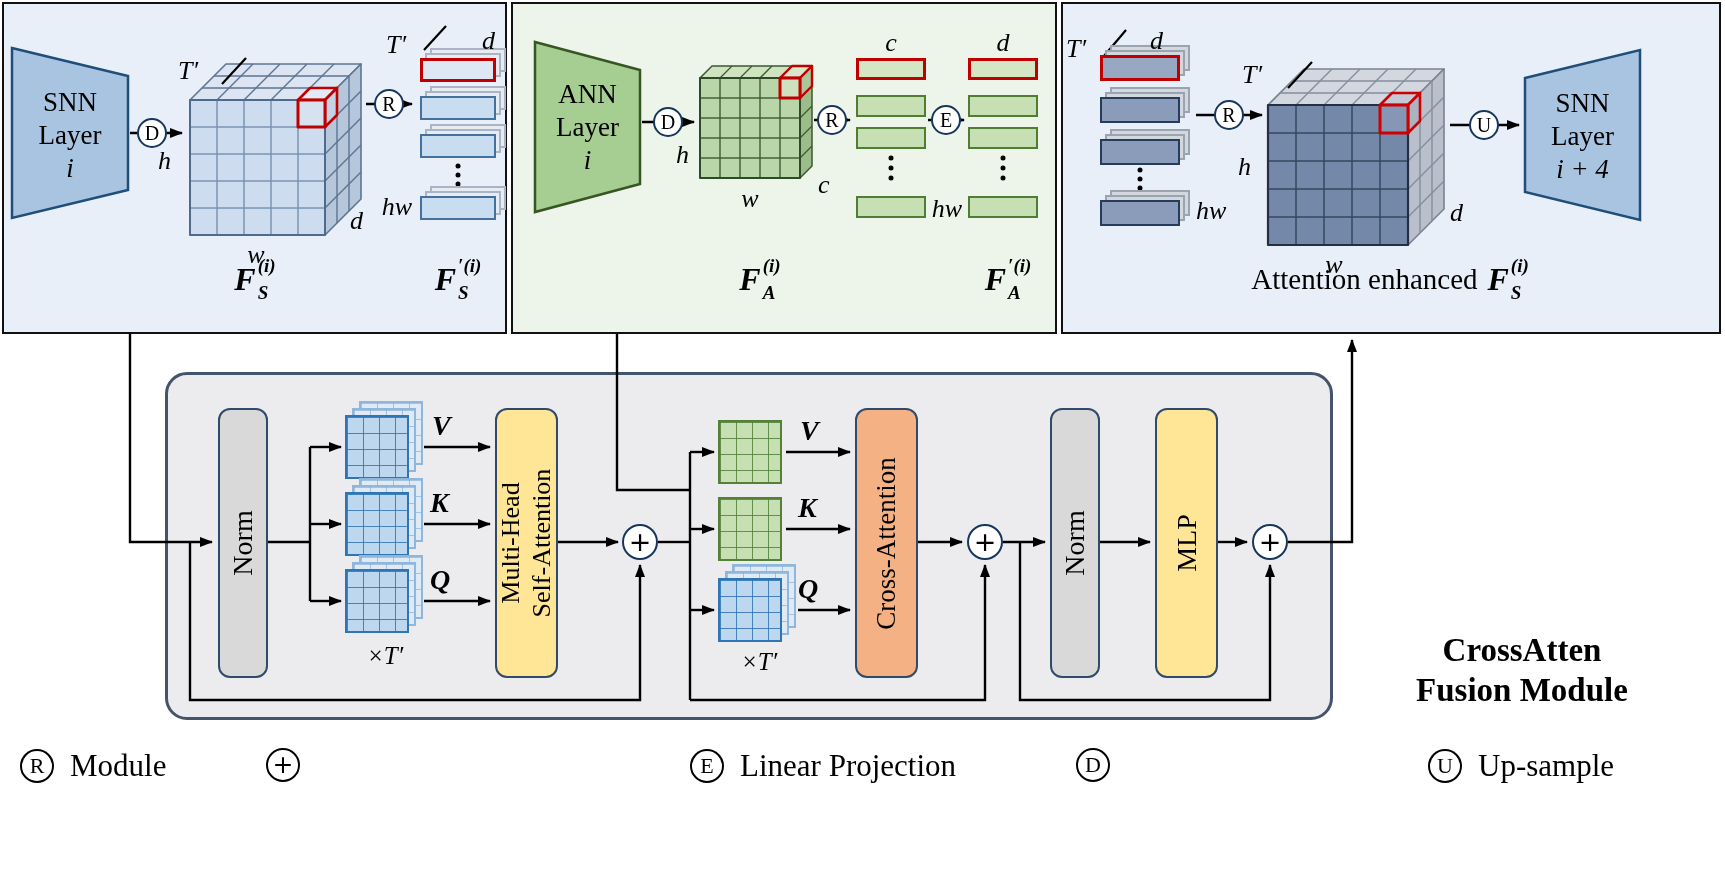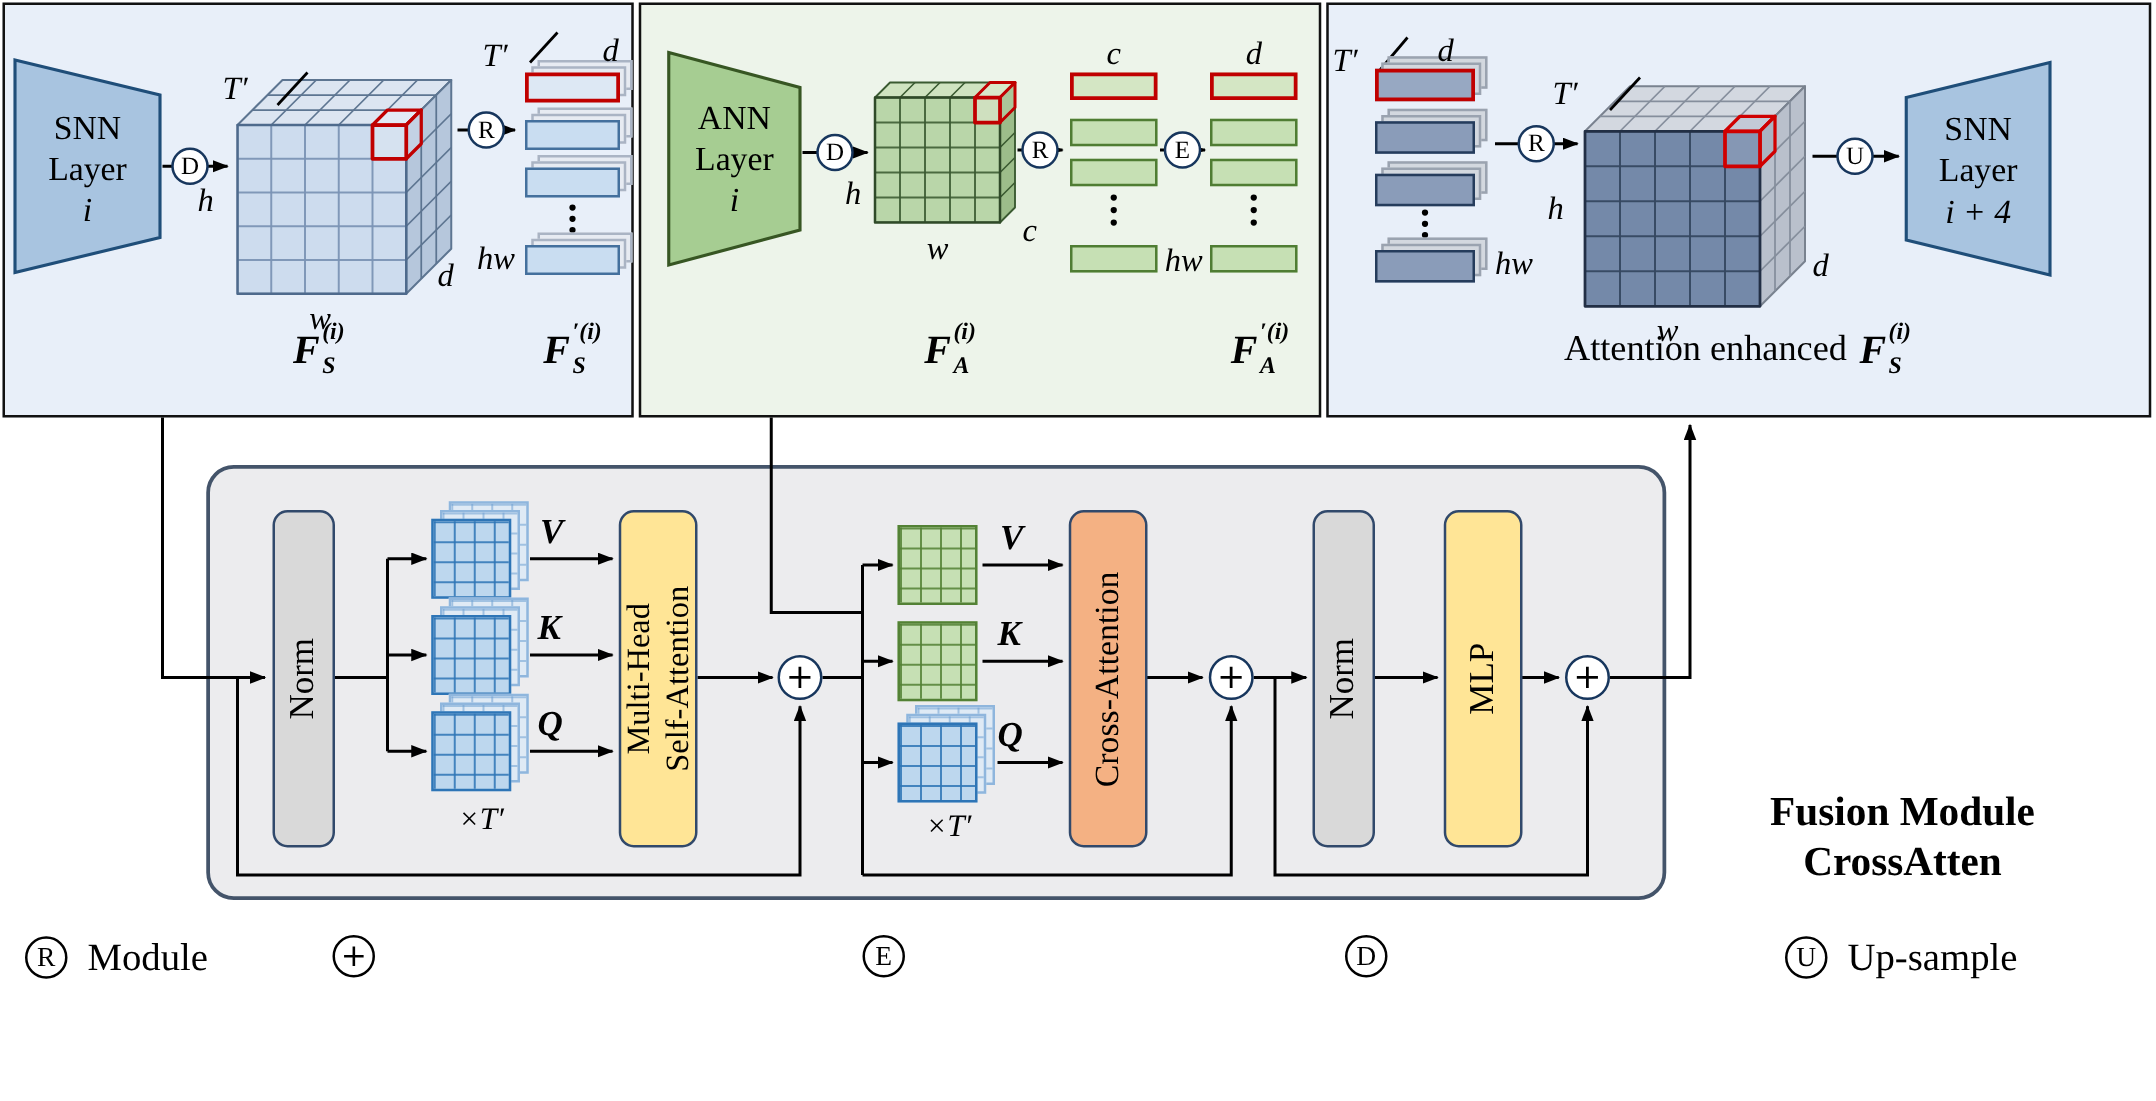--- a/index.html
+++ b/index.html
@@ -477,39 +477,40 @@
 
   <div class="vbox" style="left:1155px;top:408px;width:63px;height:270px;background:#ffe596;">
     <span class="vtext" style="font-size:28px;">MLP</span>
   </div>
 
   <div class="oplus" style="left:1252px;top:524px;">
     <span>+</span>
   </div>
 
   <div class="lb bd" style="left:1352px;top:630px;width:340px;text-align:center;font-size:33px;line-height:40px;">
+    <div>CrossAtten</div>
     <div>Fusion Module</div>
-    <div>CrossAtten</div>
   </div>
 
   <div class="leg" style="left:20px;">
     <span class="opcirc">
         <span>R</span>
       </span>
     <span class="ltext">Module</span>
   </div>
   <div class="leg" style="left:266px;">
     <span class="oplus">
         <span>+</span>
       </span>
   </div>
   <div class="leg" style="left:690px;">
     <span class="opcirc">
         <span>E</span>
       </span>
+    <span class="ltext">Linear Projection</span>
   </div>
   <div class="leg" style="left:1076px;">
     <span class="opcirc">
         <span>D</span>
       </span>
   </div>
   <div class="leg" style="left:1428px;">
     <span class="opcirc">
         <span>U</span>
       </span>

